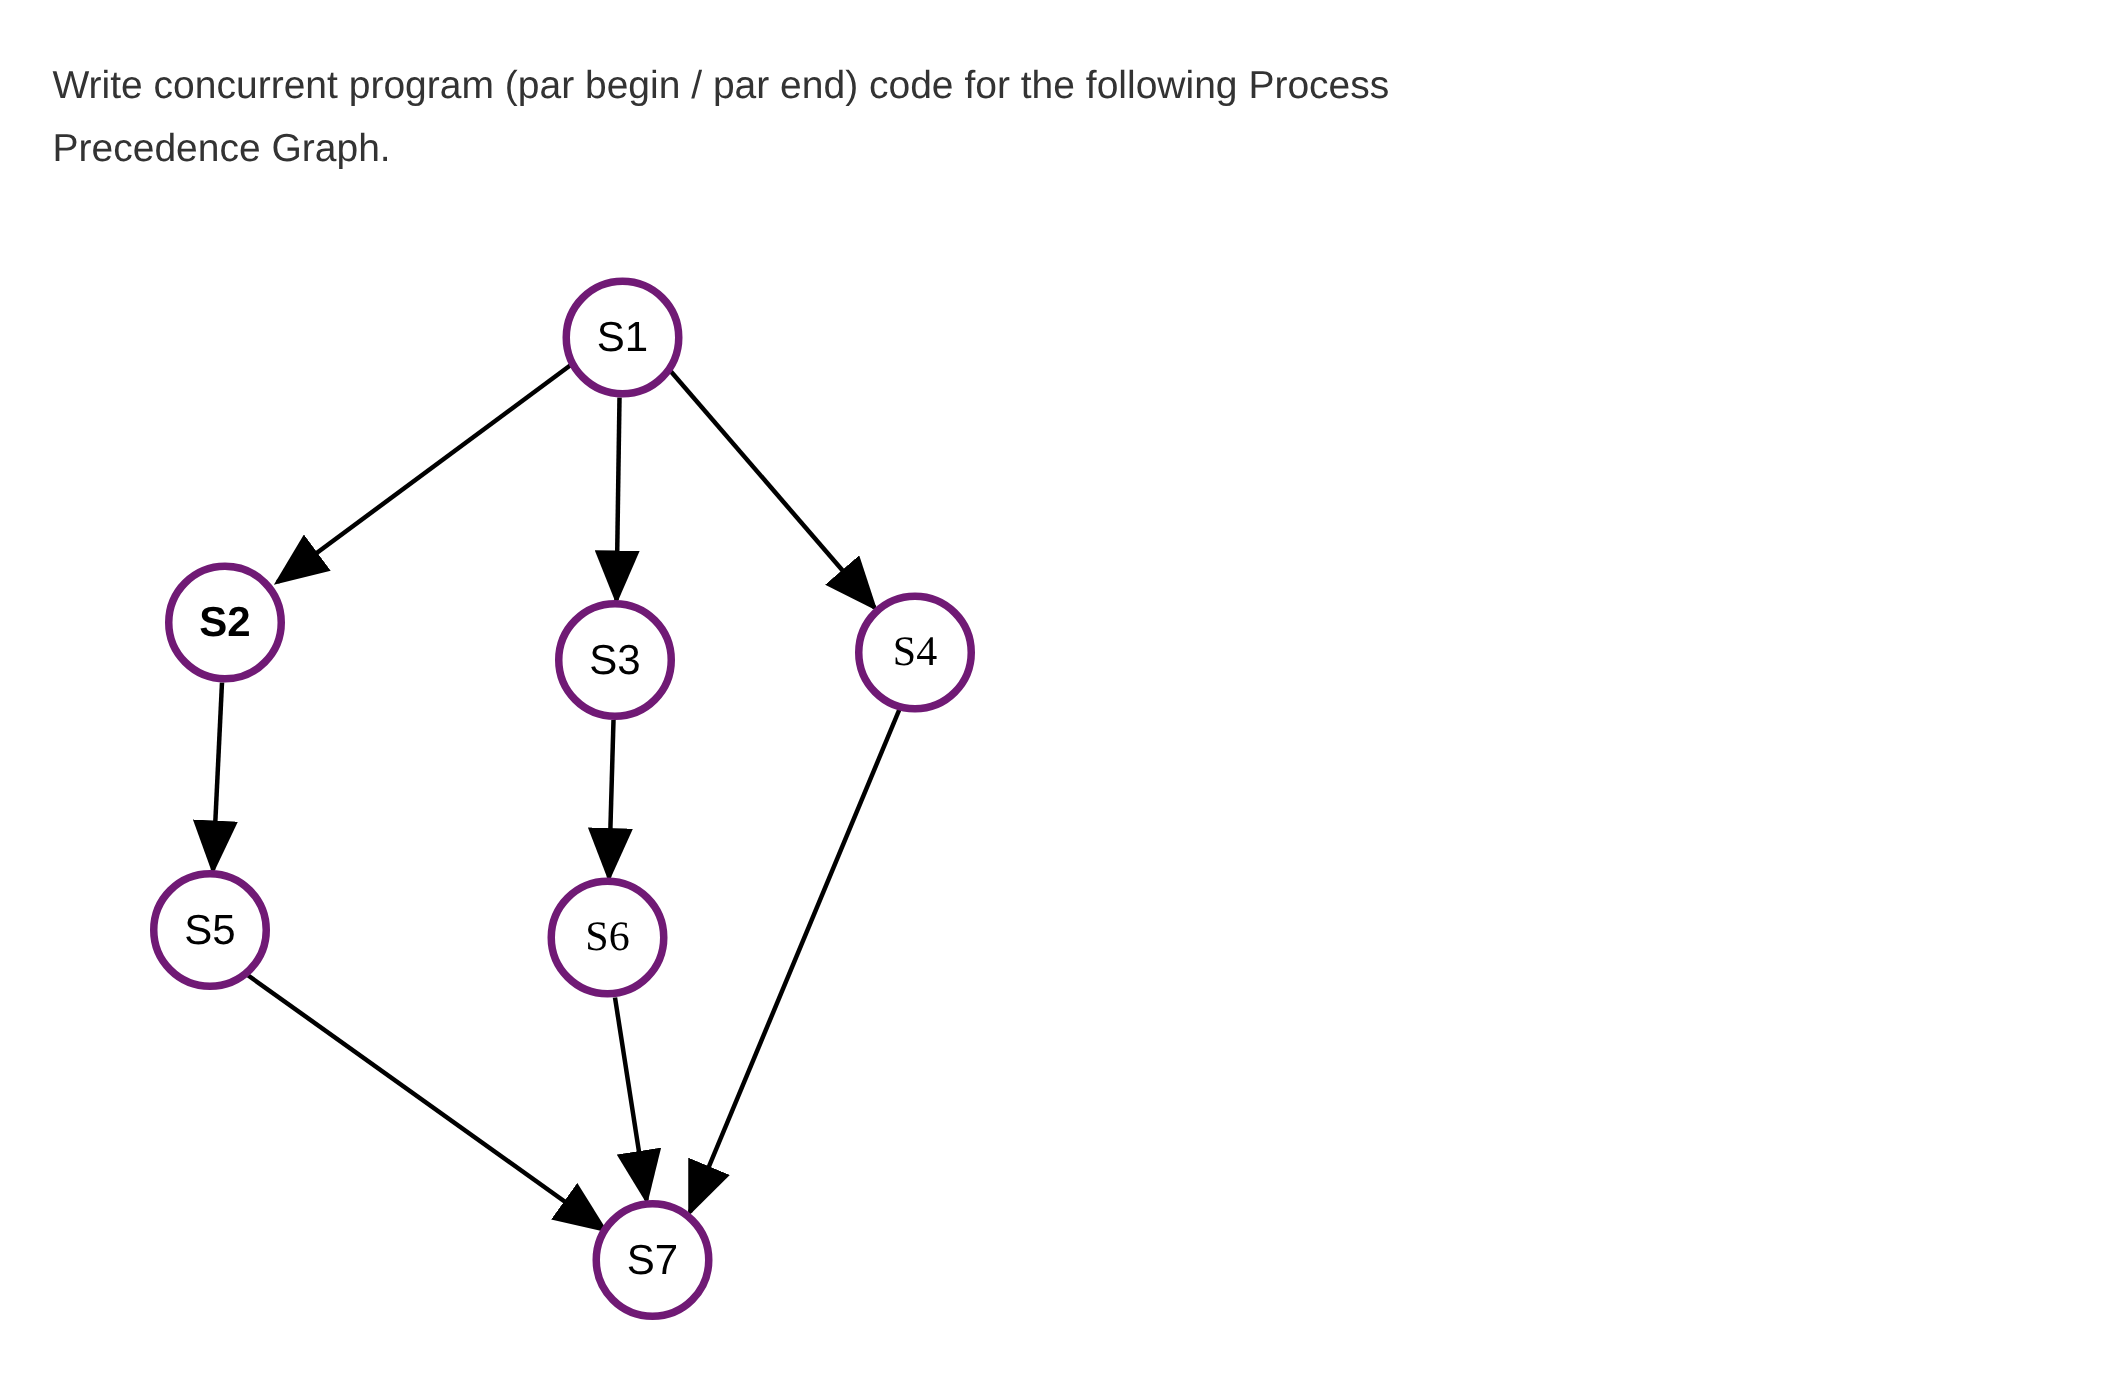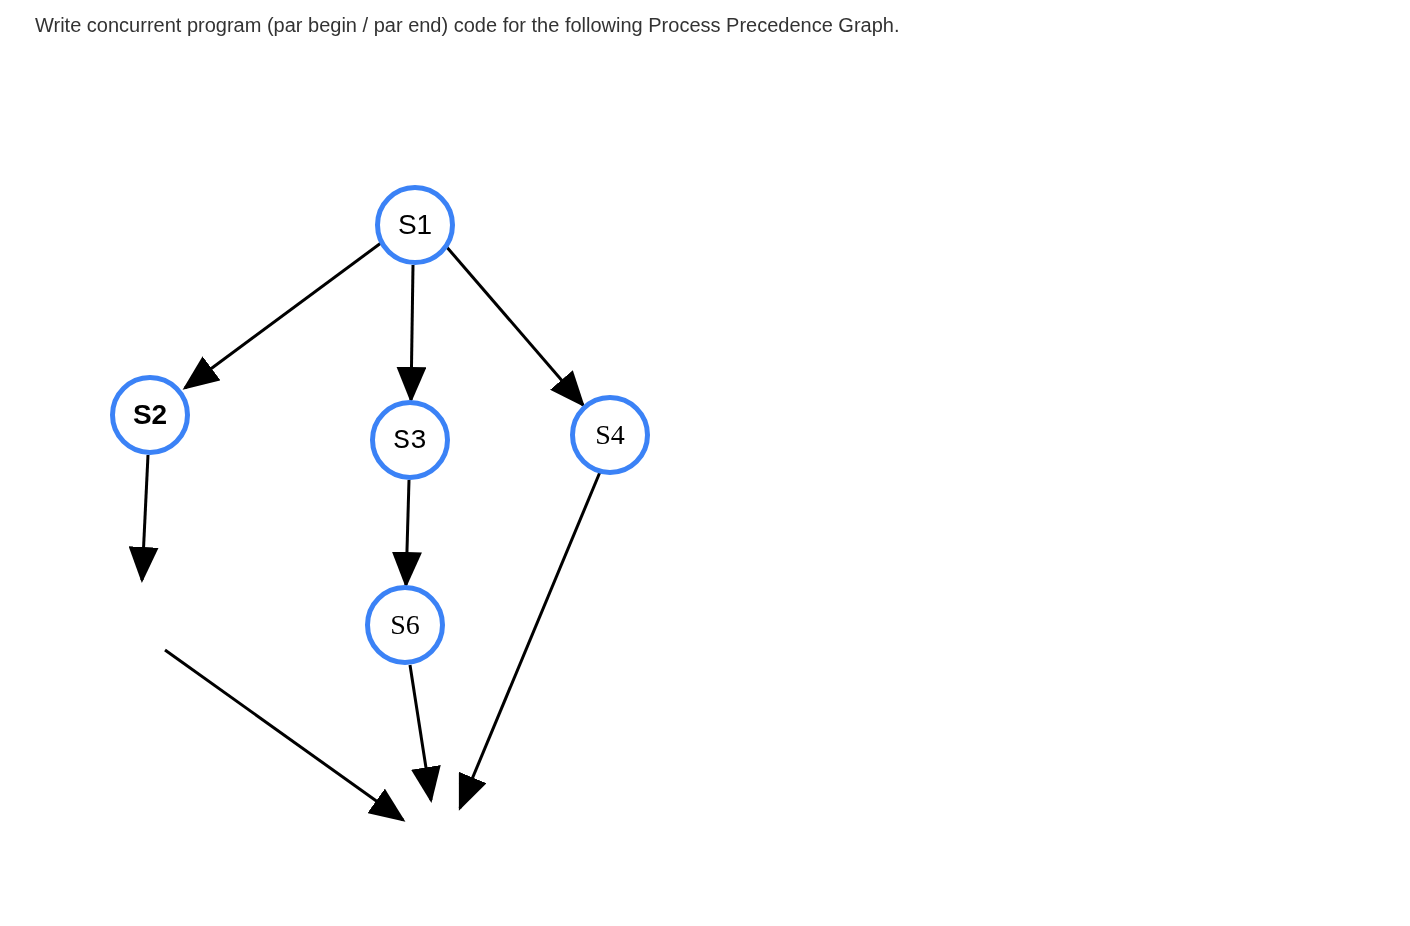--- a/index.html
+++ b/index.html
@@ -9,39 +9,39 @@
     }
     body {
       width: 1410px;
       height: 926px;
       background: #ffffff;
       font-family: -apple-system, BlinkMacSystemFont, "Segoe UI", Arial, sans-serif;
       position: relative;
     }
     .question-text {
       position: absolute;
-      top: 9px;
+      top: 36px;
       left: 35px;
-      font-size: 20px;
+      font-size: 26px;
       color: #333333;
       line-height: 1.6;
       max-width: 1000px;
     }
     .graph-container {
       position: absolute;
       top: 150px;
       left: 35px;
       width: 700px;
       height: 750px;
     }
     .node {
       position: absolute;
       width: 80px;
       height: 80px;
-      border: 5px solid #3b82f6;
+      border: 5px solid #701a75;
       border-radius: 50%;
       display: flex;
       align-items: center;
       justify-content: center;
       font-size: 28px;
       font-weight: 400;
       color: #000000;
       background: #ffffff;
       z-index: 2;
     }
@@ -83,22 +83,28 @@
 
     <line x1="565" y1="322" x2="425" y2="658" stroke="#000000" stroke-width="3" marker-end="url(#arrowhead)"></line>
   </svg>
 
   <div class="node" style="left:340px; top:35px;">
     <span>S1</span>
   </div>
   <div class="node" style="left:75px; top:225px;font-weight:bold;">
     <span>S2</span>
   </div>
-  <div class="node" style="left:335px; top:250px;font-family:Liberation Mono, monospace;">
+  <div class="node" style="left:335px; top:250px;">
     <span>S3</span>
   </div>
   <div class="node" style="left:535px; top:245px;font-family:Liberation Serif, serif;">
     <span>S4</span>
   </div>
+  <div class="node" style="left:65px; top:430px;">
+    <span>S5</span>
+  </div>
   <div class="node" style="left:330px; top:435px;font-family:Liberation Serif, serif;">
     <span>S6</span>
+  </div>
+  <div class="node" style="left:360px; top:650px;">
+    <span>S7</span>
   </div>
 </div>
 
 </body></html>

